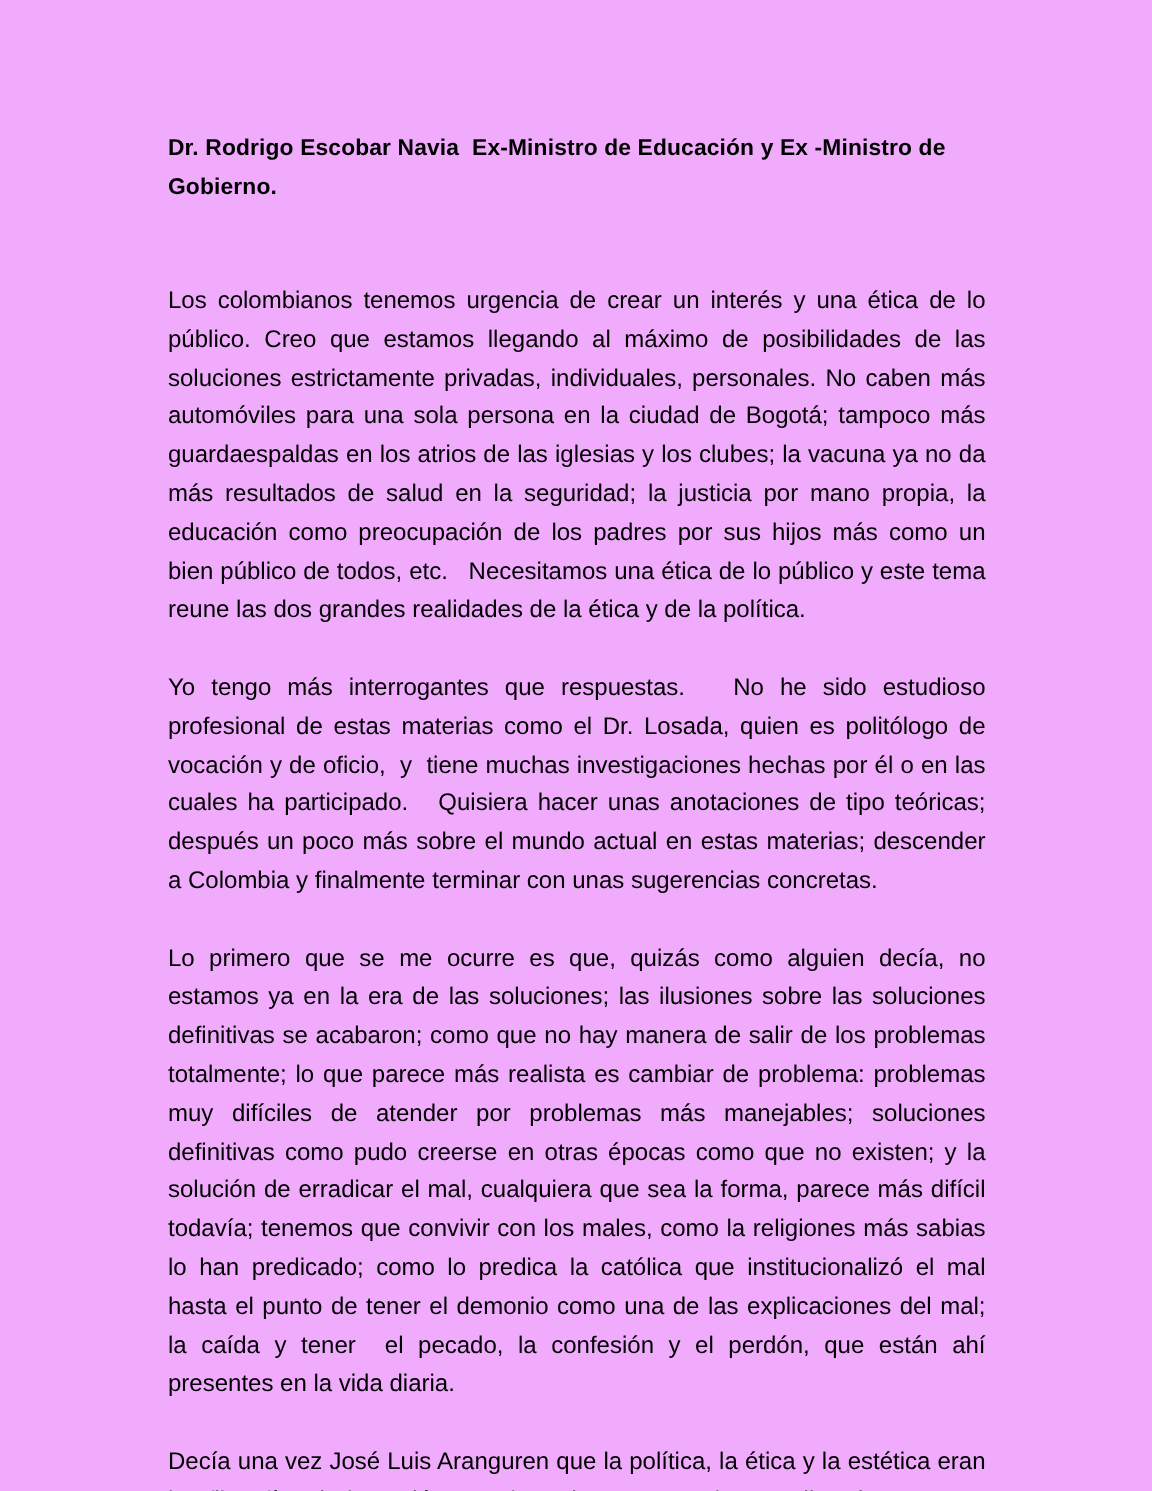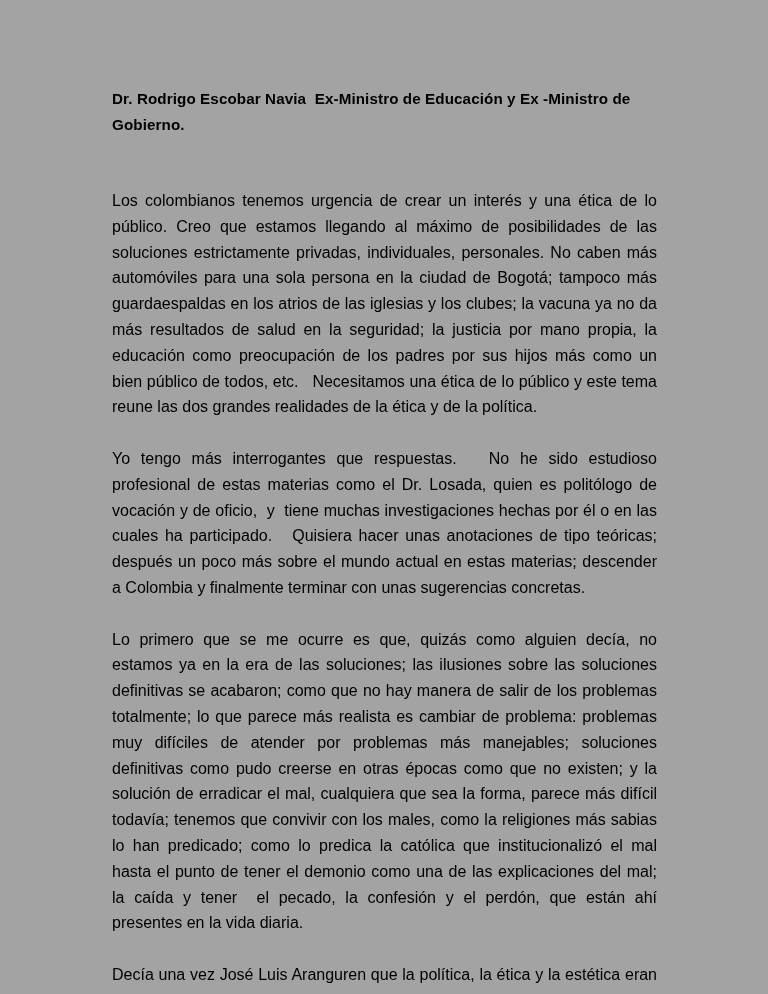--- a/index.html
+++ b/index.html
@@ -11,21 +11,21 @@
     width: 768px;
     height: 994px;
     font-family: "Liberation Sans", sans-serif;
     color: #000000;
     overflow: hidden;
   }
   .page {
     position: relative;
     width: 768px;
     height: 994px;
-    background: #a3a3a3;
+    background: #f0abfc;
     box-sizing: border-box;
     padding: 86px 111px 0 112px;
   }
   .doc-heading {
     font-size: 15.2px;
     font-weight: bold;
     line-height: 25.5px;
     text-align: left;
     margin: 0 0 0 0;
     letter-spacing: 0.1px;

